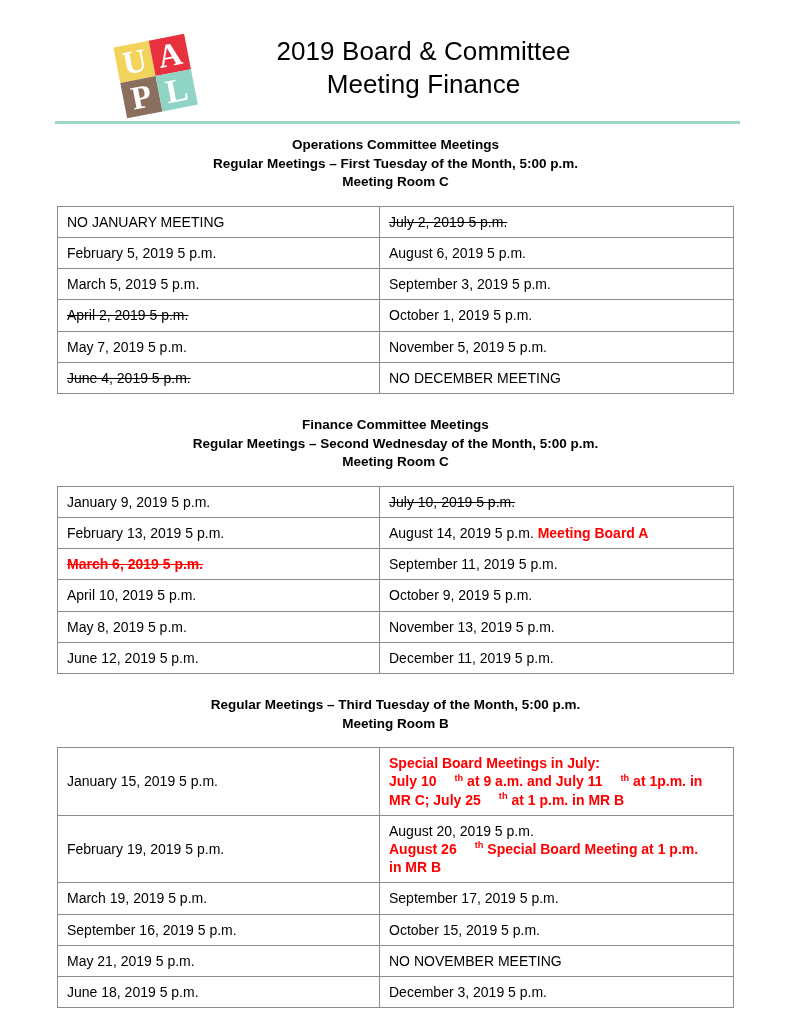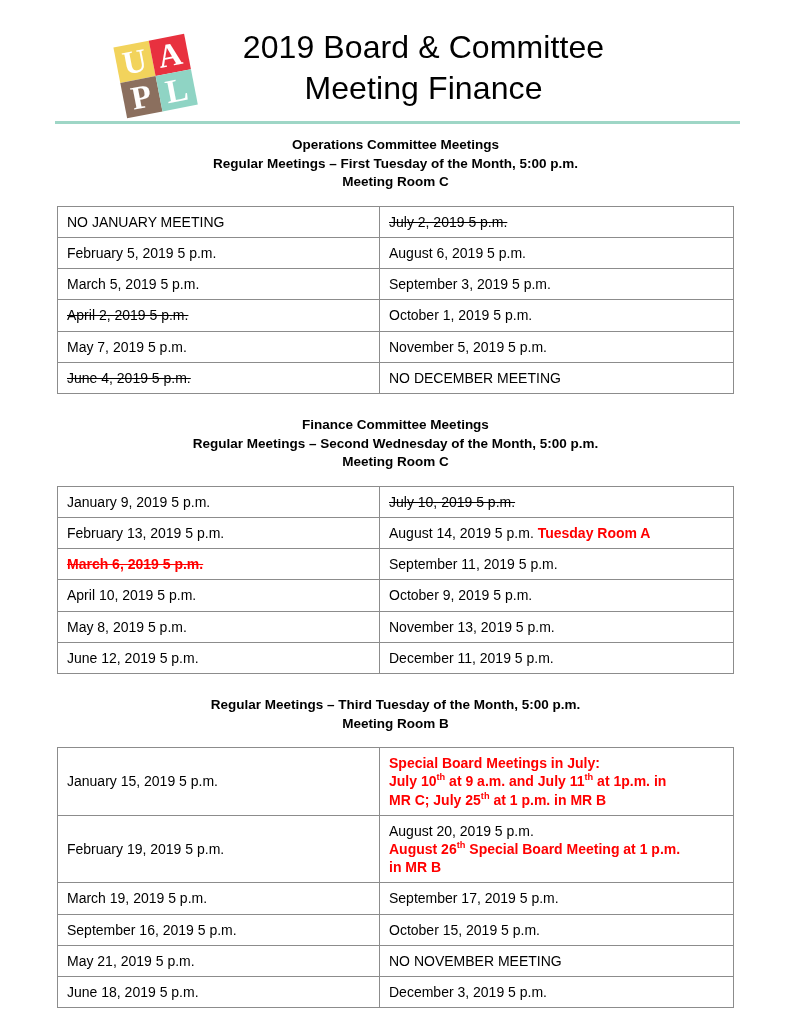--- a/index.html
+++ b/index.html
@@ -29,21 +29,21 @@
     position: absolute;
     left: 110px;
     top: 32px;
     width: 92px;
     height: 92px;
   }
   .logo svg { display: block; }
 
   .title-block {
     text-align: center;
-    font-size: 32px;
+    font-size: 26px;
     line-height: 1.28;
     letter-spacing: 0.1px;
     margin-left: 56px;
     white-space: nowrap;
   }
   .title-line { display: block; }
 
   .rule {
     position: absolute;
     left: 55px;
@@ -82,20 +82,21 @@
   .strike { text-decoration: line-through; margin-top: 47px; }
   .red {
     color: #FF0000;
     font-weight: bold;
   }
   .red.strike { text-decoration: line-through; }
   sup {
     font-size: 0.66em;
     vertical-align: super;
     line-height: 0;
+    margin-left: 18px;
   }
 
   
   .gap-after-head { height: 14px; }
   .gap-after-table { height: 22px; }
 
   .tall-cell { height: 54px; }
   .cell-top { vertical-align: top; padding-top: 6px; }
   .cell-low { vertical-align: middle; padding-top: 18px; }
 </style>
@@ -173,21 +174,21 @@
 <div class="gap-after-head"></div>
 
 <table class="sched-table">
   <tbody>
     <tr>
       <td class="col-left">January 9, 2019 5 p.m.</td>
       <td class="col-right"><span class="strike">July 10, 2019 5 p.m.</span></td>
     </tr>
     <tr>
       <td class="col-left">February 13, 2019 5 p.m.</td>
-      <td class="col-right"><span>August 14, 2019 5 p.m. </span><span class="red">Tuesday Room A</span></td>
+      <td class="col-right"><span>August 14, 2019 5 p.m. </span><span class="red">Meeting Board A</span></td>
     </tr>
     <tr>
       <td class="col-left"><span class="red strike">March 6, 2019 5 p.m.</span></td>
       <td class="col-right">September 11, 2019 5 p.m.</td>
     </tr>
     <tr>
       <td class="col-left">April 10, 2019 5 p.m.</td>
       <td class="col-right">October 9, 2019 5 p.m.</td>
     </tr>
     <tr>

